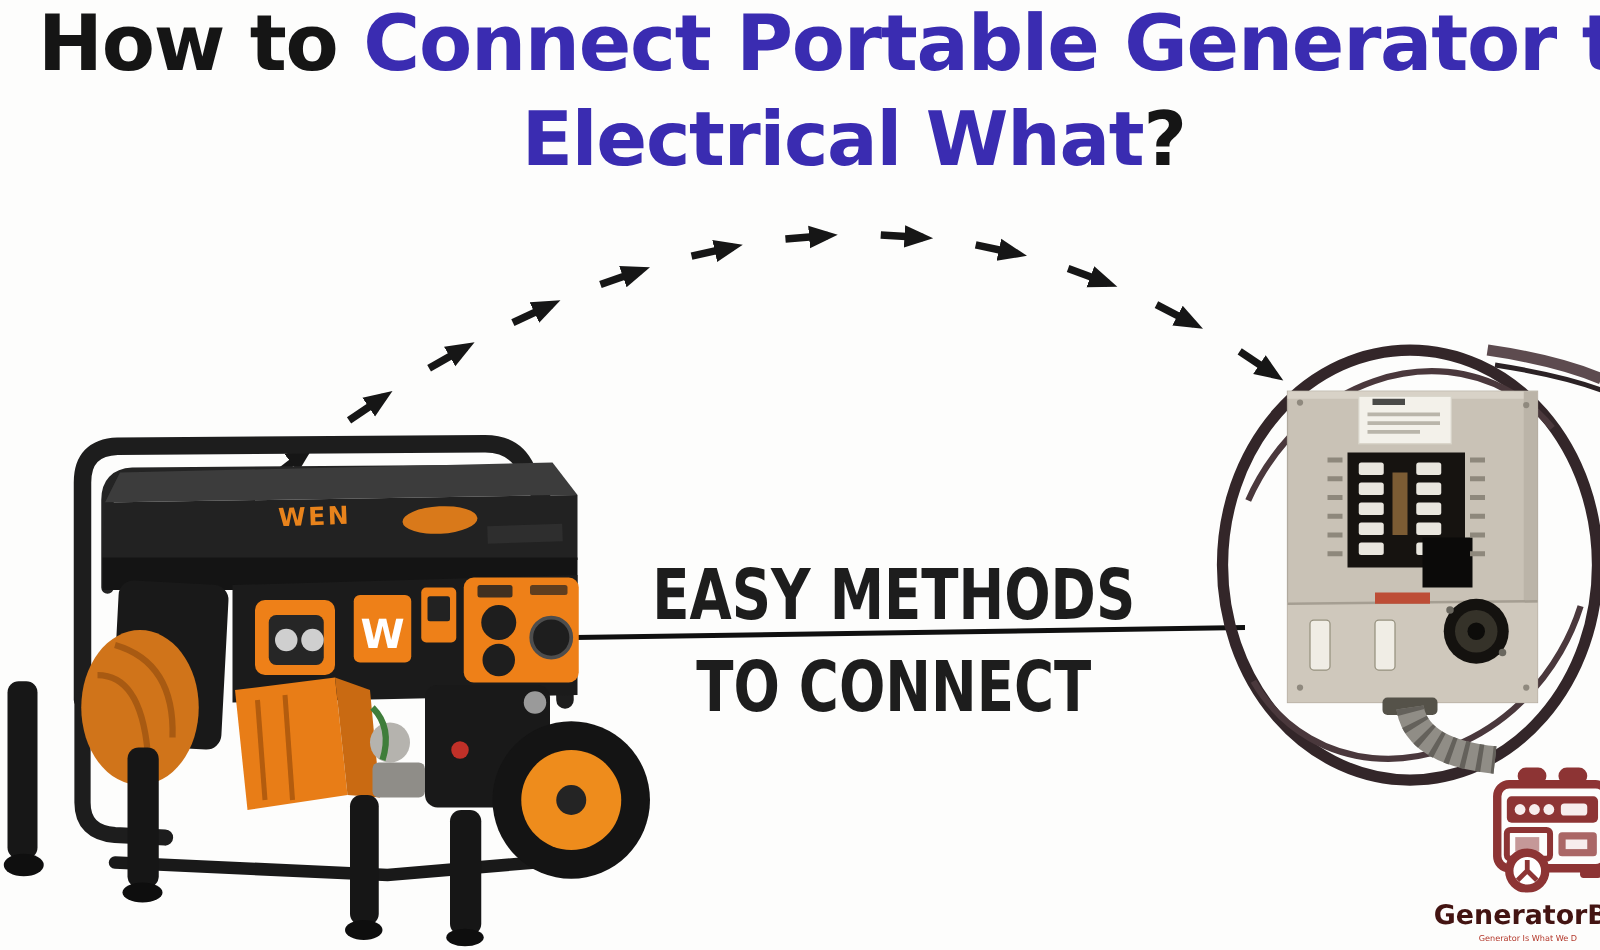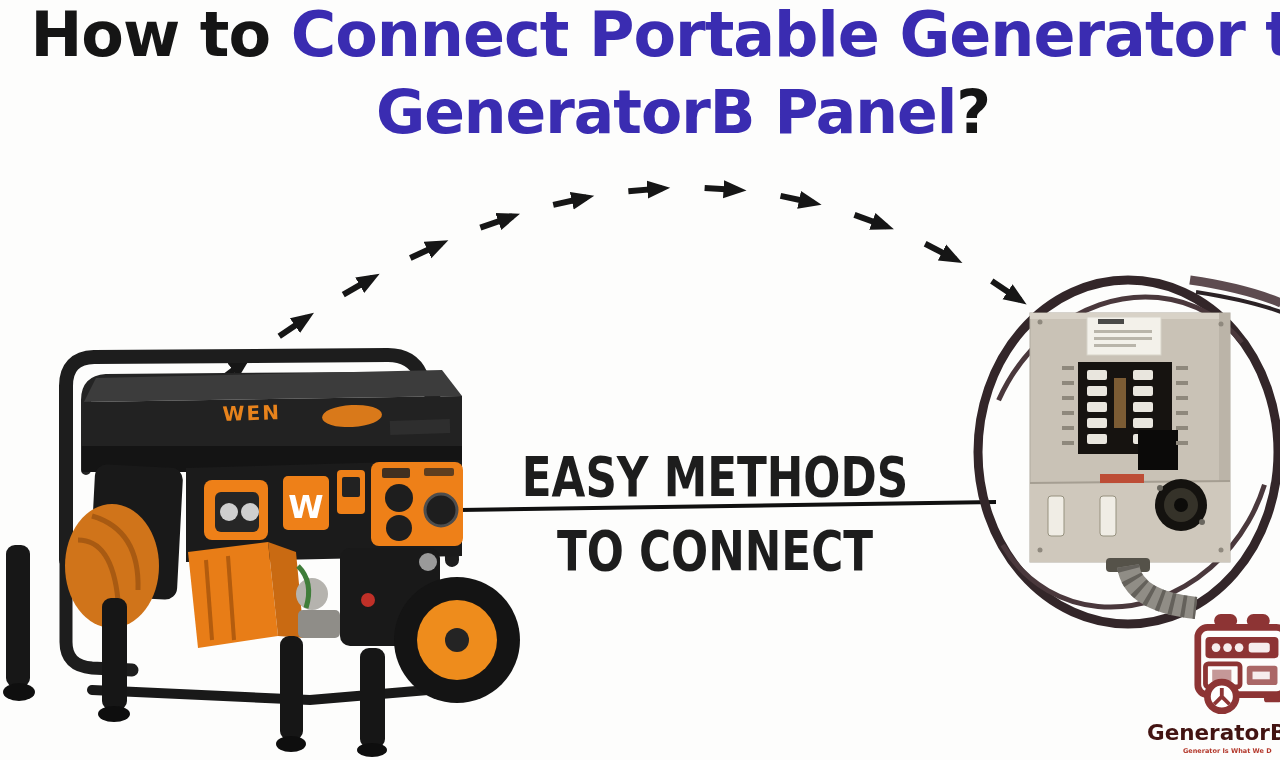--- a/index.html
+++ b/index.html
@@ -17,21 +17,21 @@
   .accent{color:#3a2cb1;}
 
   .mid-label{position:absolute;left:450px;width:530px;text-align:center;
              font-weight:bold;color:#1d1d1d;font-size:56px;letter-spacing:0px;
              transform:scaleX(.78);transform-origin:50% 50%;white-space:nowrap;}
   .l1{top:444px;}
   .l2{top:518px;}
 
   .brand-name{position:absolute;left:1147px;top:720px;font-size:21.5px;font-weight:bold;
               color:#431412;white-space:nowrap;letter-spacing:0;}
-  .brand-tagline{position:absolute;left:1183px;top:747px;font-size:6.5px;font-weight:bold;
+  .brand-tagline{position:absolute;left:1183px;top:747px;font-size:6.5px;font-weight:normal;
                  color:#b3382b;white-space:nowrap;}
   .logo-icon{position:absolute;left:1193px;top:610px;}
 </style>
 </head>
 <body>
 
 <div class="canvas">
 
   <svg class="scene" width="1280" height="760" viewBox="0 0 1280 760">
     <defs>
@@ -179,21 +179,21 @@
       <circle cx="1202" cy="522" r="3" fill="#6a675f"></circle>
 
       <rect x="1106" y="558" width="44" height="14" rx="4" fill="#555249"></rect>
       <path d="M 1128 566 C 1132 592 1158 604 1196 608" stroke="#908d86" stroke-width="22" fill="none"></path>
       <path d="M 1128 566 C 1132 592 1158 604 1196 608" stroke="#64615b" stroke-width="22" fill="none" stroke-dasharray="4 8"></path>
     </g>
   </svg>
 
   <div class="title-wrap">
     <div class="t1"><span class="tk">How to </span><span class="accent">Connect Portable Generator to</span></div>
-    <div class="t2"><span class="accent">GeneratorB Panel</span><span class="tk">?</span></div>
+    <div class="t2"><span class="accent">Electrical What</span><span class="tk">?</span></div>
   </div>
 
   <div class="mid-label l1">EASY METHODS</div>
   <div class="mid-label l2">TO CONNECT</div>
 
   <svg class="logo-icon" width="96" height="104" viewBox="0 0 100 104">
     <g stroke="#8d3434" fill="none" stroke-linejoin="round">
       <rect x="22" y="2" width="24" height="14" rx="7" fill="#8d3434" stroke="none"></rect>
       <rect x="56" y="2" width="24" height="14" rx="7" fill="#8d3434" stroke="none"></rect>
       <rect x="5" y="16" width="92" height="70" rx="10" stroke-width="7"></rect>

